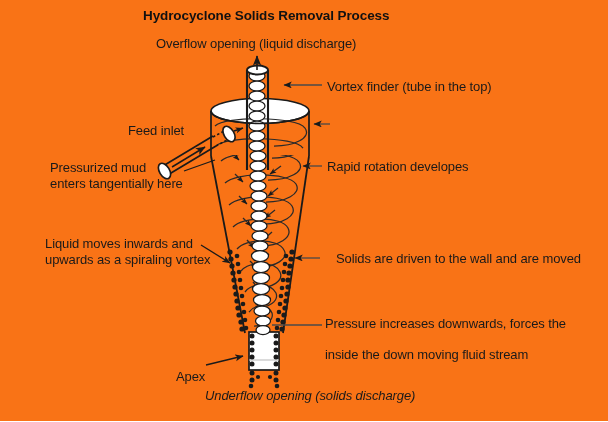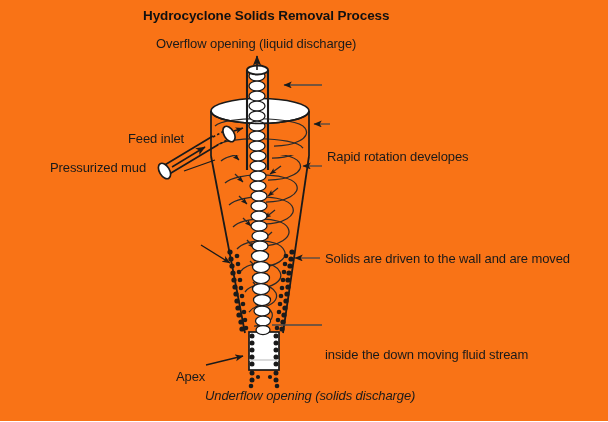--- a/index.html
+++ b/index.html
@@ -38,25 +38,25 @@
     top: 8px;
     font-size: 13.5px;
     font-weight: bold;
     letter-spacing: -0.1px;
     color: #111111;
     white-space: pre;
   }
   #lbl-overflow { left: 156px; top: 36px; }
   #lbl-vortex-finder { left: 327px; top: 79px; }
   #lbl-feed-chamber { left: 334px; top: 118px; }
-  #lbl-rapid-rotation { left: 327px; top: 149px; }
-  #lbl-feed-inlet { left: 128px; top: 123px; margin-top: 8px; }
+  #lbl-rapid-rotation { left: 327px; top: 159px; }
+  #lbl-feed-inlet { left: 128px; top: 123px; }
   #lbl-pressurized { left: 50px; top: 160px; }
   #lbl-liquid-moves { left: 45px; top: 236px; }
-  #lbl-solids-driven { left: 325px; top: 251px; }
+  #lbl-solids-driven { left: 336px; top: 251px; }
   #lbl-pressure-inc { left: 325px; top: 316px; }
   #lbl-apex { left: 176px; top: 358px; margin-top: 11px; }
   #lbl-underflow { left: 205px; top: 388px; font-style: italic; }
 </style>
 </head>
 <body>
 
 <div id="page">
 
   <svg id="diagram-svg" viewBox="0 0 608 422">
@@ -263,28 +263,30 @@
       <path d="M322,325 L272,325"></path>
       <path d="M201,245 L230,263" stroke="#1a1a1a" marker-end="url(#arrowSm)"></path>
       <path d="M206,365 L243,356" stroke="#1a1a1a" marker-end="url(#arrowSm)"></path>
       <path d="M184,171 L215,160" stroke="#1a1a1a"></path>
     </g>
   </svg>
 
   <div id="title">Hydrocyclone Solids Removal Process</div>
 
   <div class="lbl" id="lbl-overflow">Overflow opening (liquid discharge)</div>
+  <div class="lbl" id="lbl-vortex-finder">Vortex finder (tube in the top)</div>
 
   <div class="lbl" id="lbl-rapid-rotation"><span>Rapid rotation developes</span><br></div>
 
   <div class="lbl" id="lbl-feed-inlet">Feed inlet</div>
 
-  <div class="lbl" id="lbl-pressurized"><span>Pressurized mud</span><br></div>
-
+  <div class="lbl" id="lbl-pressurized"><span>Pressurized mud</span><br><span>enters tangentially here</span></div>
+
+  <div class="lbl" id="lbl-liquid-moves"><span>Liquid moves inwards and</span><br><span>upwards as a spiraling vortex</span></div>
 
   <div class="lbl" id="lbl-solids-driven"><span>Solids are driven to the wall and are moved</span><br></div>
 
-  <div class="lbl" id="lbl-pressure-inc"><br><br><span>inside the down moving fluid stream</span></div>
+  <div class="lbl" id="lbl-pressure-inc"><span>Pressure increases downwards, forces the</span><br><br><span>inside the down moving fluid stream</span></div>
 
   <div class="lbl" id="lbl-apex">Apex</div>
   <div class="lbl" id="lbl-underflow">Underflow opening (solids discharge)</div>
 
 </div>
 
 </body></html>

